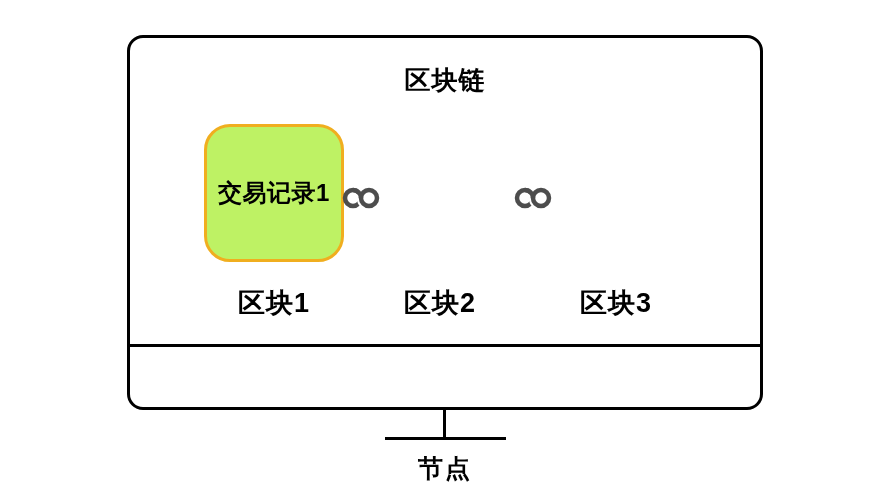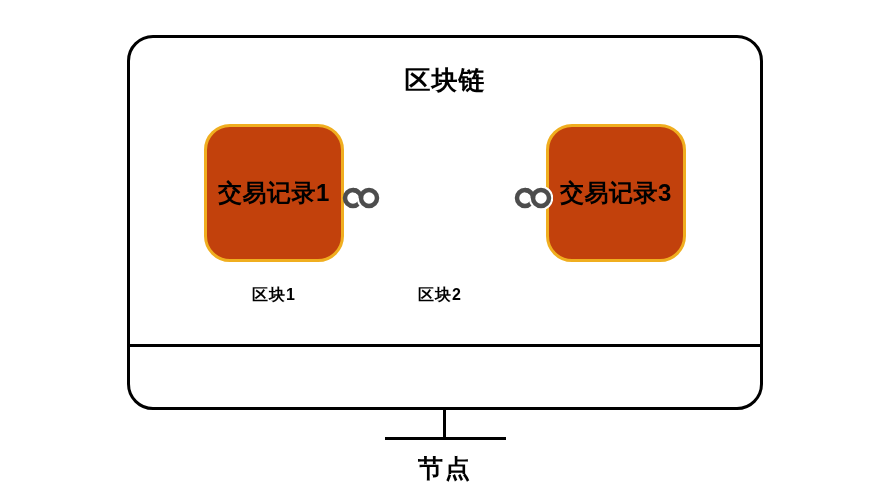--- a/index.html
+++ b/index.html
@@ -16,21 +16,21 @@
     color: #000000;
   }
   
   .monitor {
     position: absolute;
     left: 127px;
     top: 35px;
     width: 636px;
     height: 375px;
     border: 3px solid #000000;
-    border-radius: 26px;
+    border-radius: 16px;
     box-sizing: border-box;
     background: #ffffff;
   }
   .diagram-title {
     position: absolute;
     left: 0;
     right: 0;
     top: 25px;
     text-align: center;
     font-size: 26px;
@@ -39,21 +39,21 @@
   }
   
   .block-box {
     position: absolute;
     top: 86px;
     width: 140px;
     height: 138px;
     border: 3px solid #F0AE1F;
     border-radius: 26px;
     box-sizing: border-box;
-    background: #c2410c;
+    background: #bef264;
     display: flex;
     align-items: center;
     justify-content: center;
   }
   .block-box.b1 { left: 74px; }
   .block-box.b2 { left: 246px; }
   .block-box.b3 { left: 416px; }
   .record-label {
     font-size: 24px;
     font-weight: bold;
@@ -69,21 +69,21 @@
     z-index: 5;
   }
   .chain-link.l1 { left: 211px; }
   .chain-link.l2 { left: 383px; }
   
   .block-caption {
     position: absolute;
     top: 247px;
     width: 140px;
     text-align: center;
-    font-size: 16px;
+    font-size: 27px;
     font-weight: bold;
     letter-spacing: 1px;
   }
   .block-caption.c1 { left: 74px; }
   .block-caption.c2 { left: 240px; }
   .block-caption.c3 { left: 416px; }
   
   .monitor-divider {
     position: absolute;
     left: 0;
@@ -122,38 +122,36 @@
 </style>
 </head>
 <body>
 
 <div class="monitor">
   <div class="diagram-title">区块链</div>
 
   <div class="block-box b1">
     <span class="record-label">交易记录1</span>
   </div>
-  <div class="block-box b3">
-    <span class="record-label">交易记录3</span>
-  </div>
 
   <svg class="chain-link l1" viewBox="0 0 40 26">
     <circle cx="12" cy="13" r="8" fill="none" stroke="#4D4D4D" stroke-width="4.5"></circle>
     <circle cx="28" cy="13" r="8" fill="none" stroke="#ffffff" stroke-width="8.5"></circle>
     <circle cx="28" cy="13" r="8" fill="none" stroke="#4D4D4D" stroke-width="4.5"></circle>
     <path d="M 12 5 A 8 8 0 0 1 20 13" fill="none" stroke="#4D4D4D" stroke-width="4.5"></path>
   </svg>
   <svg class="chain-link l2" viewBox="0 0 40 26">
     <circle cx="12" cy="13" r="8" fill="none" stroke="#4D4D4D" stroke-width="4.5"></circle>
     <circle cx="28" cy="13" r="8" fill="none" stroke="#ffffff" stroke-width="8.5"></circle>
     <circle cx="28" cy="13" r="8" fill="none" stroke="#4D4D4D" stroke-width="4.5"></circle>
     <path d="M 12 5 A 8 8 0 0 1 20 13" fill="none" stroke="#4D4D4D" stroke-width="4.5"></path>
   </svg>
 
   <div class="block-caption c1">区块1</div>
   <div class="block-caption c2">区块2</div>
+  <div class="block-caption c3">区块3</div>
 
   <div class="monitor-divider"></div>
 </div>
 
 <div class="stand-stem"></div>
 <div class="stand-base"></div>
 <div class="node-label">节点</div>
 
 </body></html>

